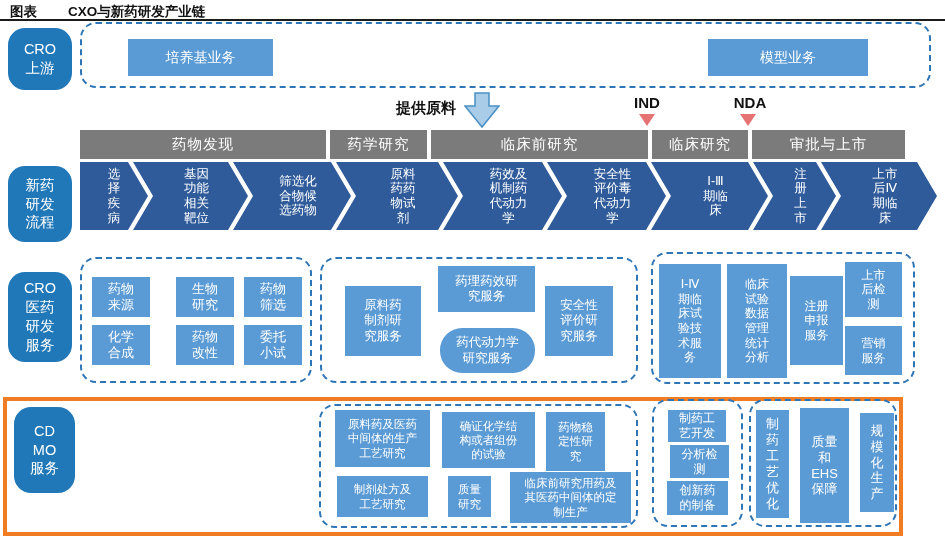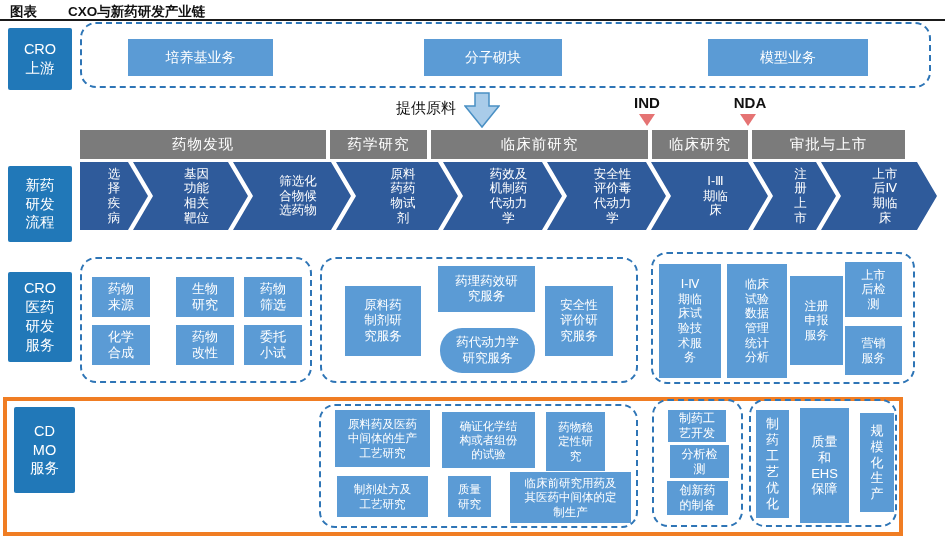--- a/index.html
+++ b/index.html
@@ -1,33 +1,33 @@
 <!DOCTYPE html>
 <html><head>
 <meta charset="utf-8">
 <style>
   html,body{margin:0;padding:0;background:#fff;}
   body{font-family:"Liberation Sans","DejaVu Sans",sans-serif;}
   #diagram{position:relative;width:945px;height:541px;background:#fff;overflow:hidden;}
   .title-text{position:absolute;top:3px;font-weight:700;font-size:13.5px;color:#111;white-space:nowrap;}
   #rule{position:absolute;top:19px;left:0;width:945px;height:2px;background:#1b1b1b;}
-  .lbl{position:absolute;background:#2178b8;color:#fff;border-radius:2px;display:flex;align-items:center;justify-content:center;
+  .lbl{position:absolute;background:#2178b8;color:#fff;border-radius:17px;display:flex;align-items:center;justify-content:center;
        text-align:center;white-space:pre-line;font-size:14.5px;line-height:1.3;}
   .dash{position:absolute;border:2px dashed #2e75b6;border-radius:16px;box-sizing:border-box;}
   .box{position:absolute;background:#5b9bd5;color:#fff;display:flex;align-items:center;justify-content:center;
        text-align:center;white-space:pre-line;line-height:1.22;box-sizing:border-box;}
   .stage{position:absolute;top:130px;height:29px;background:#7b7b7b;color:#fff;display:flex;align-items:center;
          justify-content:center;font-size:14.5px;letter-spacing:1px;}
   .chev{position:absolute;top:162px;height:68px;background:#2f5b9b;color:#fff;display:flex;align-items:center;
         justify-content:center;text-align:center;white-space:pre-line;font-size:12.5px;line-height:1.18;box-sizing:border-box;}
   .f14{font-size:14px}.f13{font-size:13px}.f125{font-size:12.5px}.f12{font-size:12px}.f115{font-size:11.5px}
   .marker{position:absolute;width:0;height:0;border-left:8px solid transparent;border-right:8px solid transparent;
           border-top:12px solid #e57373;}
   .ann{position:absolute;top:94px;font-size:15px;font-weight:700;color:#111;width:54px;text-align:center;}
-  #supply-label{position:absolute;top:99px;left:396px;font-size:15px;font-weight:400;color:#111;}
+  #supply-label{position:absolute;top:99px;left:396px;font-size:15px;font-weight:700;color:#111;}
   #down-arrow{position:absolute;top:92px;left:464px;}
   #cdmo-frame{position:absolute;left:3px;top:397px;width:900px;height:139px;border:4px solid #f07d23;box-sizing:border-box;}
 </style>
 </head>
 <body>
 
 <div id="diagram">
 
   <div class="title-text" style="left:10px;">图表</div>
   <div class="title-text" style="left:68px;">CXO与新药研发产业链</div>
@@ -64,21 +64,20 @@
 
   <div id="cdmo-frame"></div>
   <div class="lbl" style="left:14px;top:407px;width:61px;height:86px;">CD
 MO
 服务</div>
   <div class="dash" style="left:319px;top:404px;width:319px;height:124px;"></div>
   <div class="dash" style="left:652px;top:399px;width:91px;height:128px;"></div>
   <div class="dash" style="left:749px;top:399px;width:148px;height:128px;"></div>
 
 <div class="box f14" style="left: 128px; top: 39px; width: 145px; height: 37px;">培养基业务</div>
-    <div class="box f14" style="left: 424px; top: 39px; width: 138px; height: 37px;">分子砌块</div>
     <div class="box f14" style="left: 708px; top: 39px; width: 160px; height: 37px;">模型业务</div>
     <div class="box f13" style="left: 92px; top: 277px; width: 58px; height: 40px;">药物
 来源</div>
     <div class="box f13" style="left: 176px; top: 277px; width: 58px; height: 40px;">生物
 研究</div>
     <div class="box f13" style="left: 244px; top: 277px; width: 58px; height: 40px;">药物
 筛选</div>
     <div class="box f13" style="left: 92px; top: 325px; width: 58px; height: 40px;">化学
 合成</div>
     <div class="box f13" style="left: 176px; top: 325px; width: 58px; height: 40px;">药物

